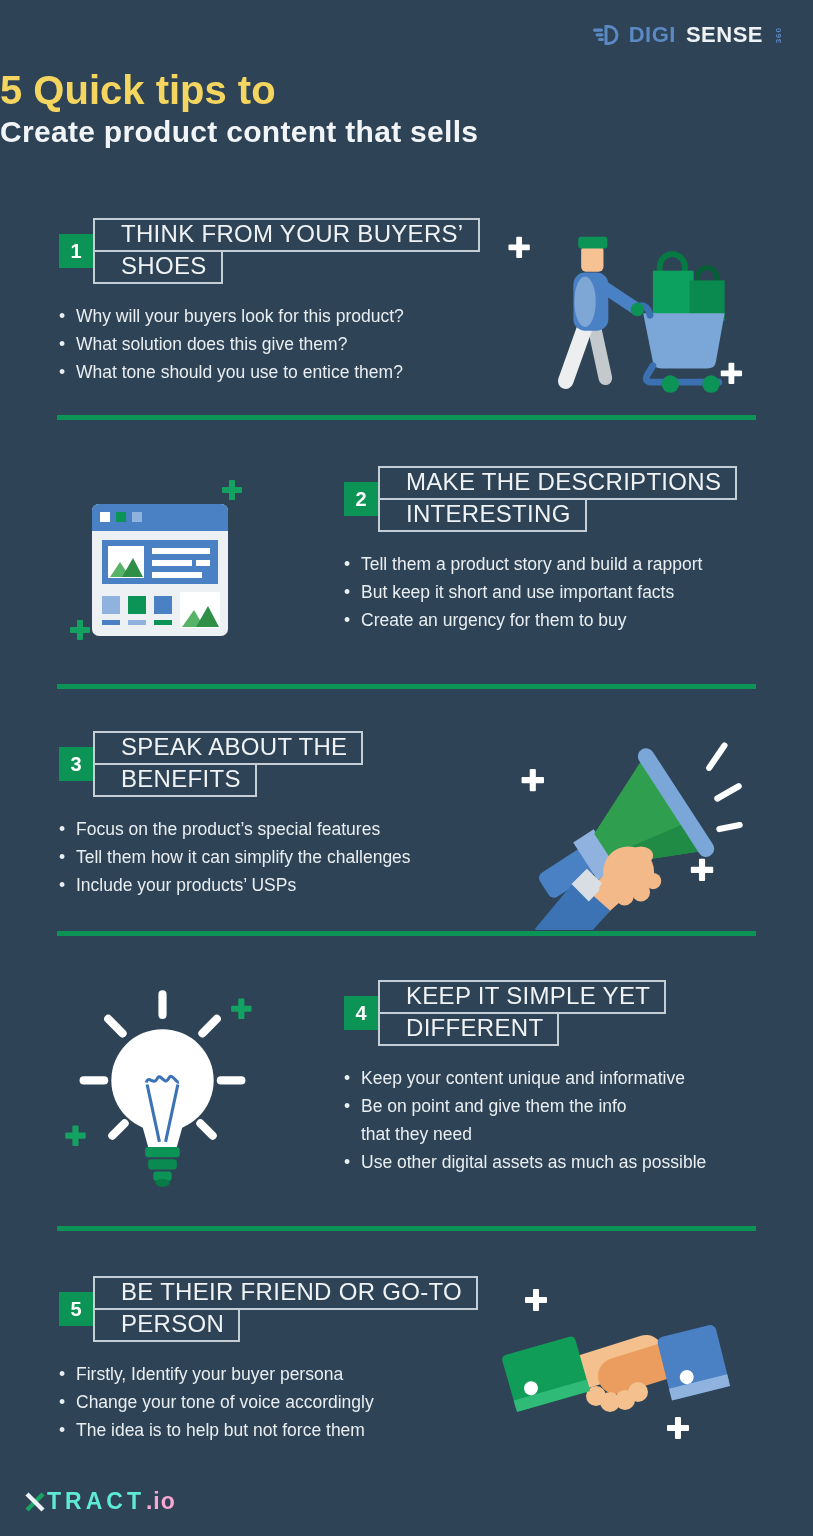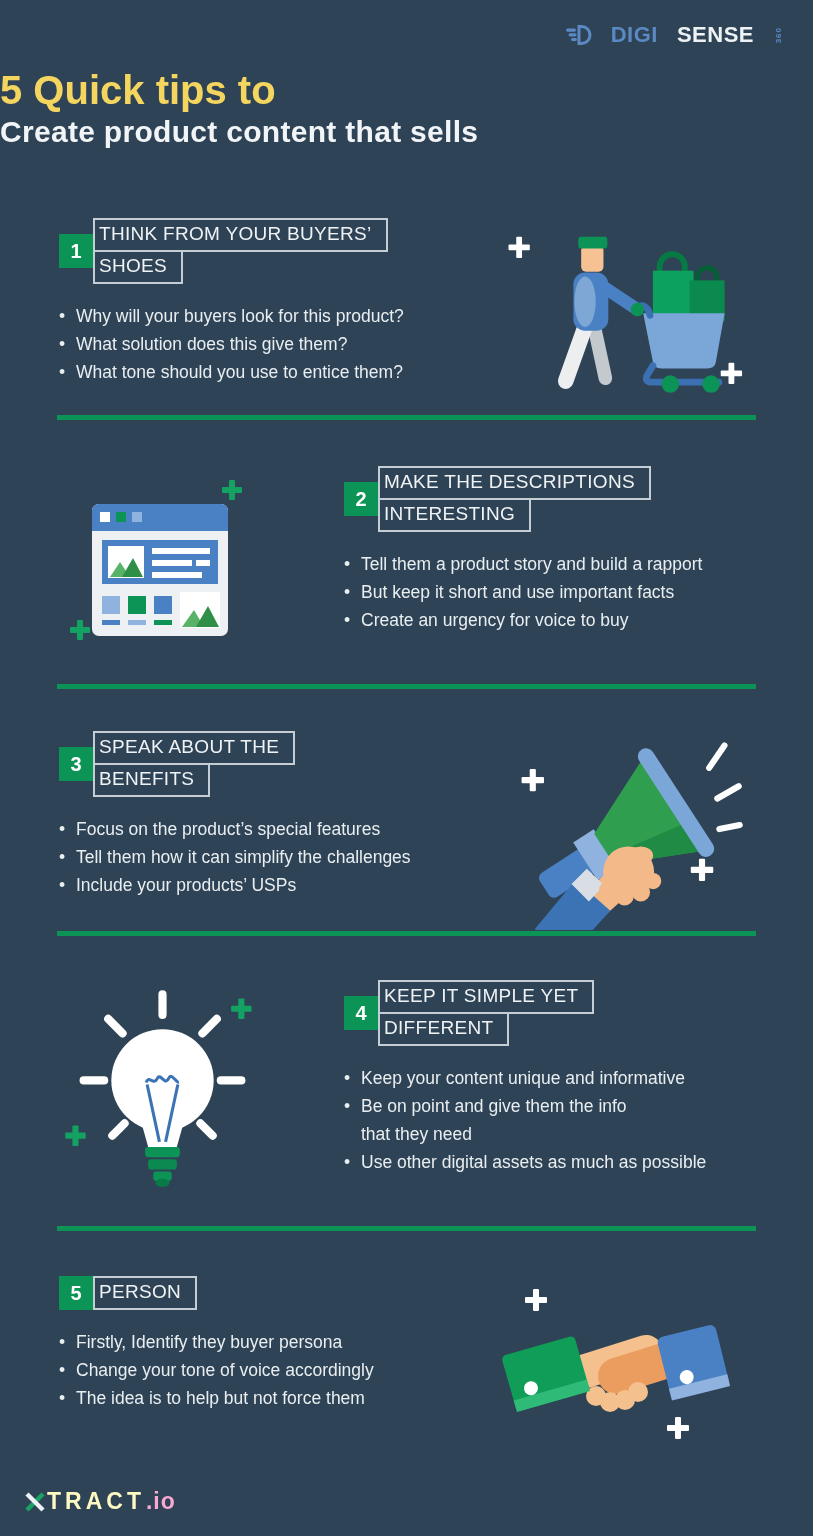--- a/index.html
+++ b/index.html
@@ -4,50 +4,50 @@
 <style>
   :root{
     --bg:#2f4356; --green:#0c9456; --yellow:#f3d55f; --text:#e9eef1;
     --heading:#f0f3f5; --box-border:#c5ced5; --brand-blue:#5b89c4;
   }
   *{margin:0;padding:0;box-sizing:border-box}
   body{width:813px;height:1536px;background:var(--bg);position:relative;overflow:hidden;
        font-family:"Liberation Sans","DejaVu Sans",sans-serif;}
   .page{position:absolute;inset:0;}
   
-  .digisense{position:absolute;top:22px;right:30px;display:flex;align-items:center;gap:19px;}
+  .digisense{position:absolute;top:22px;right:30px;display:flex;align-items:center;gap:10px;}
   .digisense .di{color:var(--brand-blue);font-size:22px;font-weight:bold;letter-spacing:.5px}
   .digisense .se{color:#eef2f4;font-size:22px;font-weight:bold;letter-spacing:.5px}
   .digisense .deg{writing-mode:vertical-rl;transform:rotate(180deg);font-size:8px;font-weight:bold;
                   color:var(--brand-blue);letter-spacing:1px;line-height:1;margin-left:2px}
   
   .title1{position:absolute;top:68px;left:0;width:100%;
           font-size:40px;font-weight:bold;color:var(--yellow);}
   .title2{position:absolute;top:115px;left:0;width:100%;text-align:left;
           font-size:30px;font-weight:bold;color:#f2f5f7;letter-spacing:.3px}
   
   .sec{position:absolute;left:0;width:813px;}
   .txt{position:absolute;top:0;}
   .art{position:absolute;}
   .heading-wrap{position:relative;margin-left:34px;}
   .badge{position:absolute;left:-34px;top:50%;transform:translateY(-50%);
          width:34px;height:34px;background:var(--green);color:#fff;
          font-size:20px;font-weight:bold;display:flex;align-items:center;justify-content:center}
-  .hbox{display:table;border:2px solid var(--box-border);padding:3px 14px 5px 4px;
-        font-size:19px;line-height:22px;color:var(--heading);letter-spacing:.3px;white-space:nowrap}
+  .hbox{display:table;border:2px solid var(--box-border);padding:3px 14px 5px 26px;
+        font-size:24px;line-height:22px;color:var(--heading);letter-spacing:.3px;white-space:nowrap}
   .hbox + .hbox{margin-top:-2px}
   .bullets{margin:18px 0 0;list-style:none}
   .bullets li{font-size:17.5px;line-height:28px;color:var(--text);
               white-space:pre-line;padding-left:17px;position:relative}
   .bullets li::before{content:"•";position:absolute;left:0;top:0}
   .divider{position:absolute;left:57px;width:699px;height:5px;background:var(--green)}
   
   .xtract{position:absolute;left:25px;top:1488px;display:flex;align-items:center;gap:1px;}
   .xtract .xx{margin-right:1px}
-  .xtract .tract{color:#fef9c3;font-size:23px;font-weight:bold;letter-spacing:4px}
+  .xtract .tract{color:#5eead4;font-size:23px;font-weight:bold;letter-spacing:4px}
   .xtract .io{color:#f9a8d4;font-size:23px;font-weight:bold;letter-spacing:1px}
   svg{display:block}
 </style>
 </head>
 <body>
 
 <div class="page">
 
   <div class="digisense">
     <svg width="26" height="22" viewBox="0 0 26 22">
@@ -146,21 +146,21 @@
     </div>
     <div class="txt" style="left:344px;">
       <div class="heading-wrap">
         <div class="badge">2</div>
         <div class="hbox">MAKE THE DESCRIPTIONS</div>
         <div class="hbox">INTERESTING</div>
       </div>
       <ul class="bullets">
         <li>Tell them a product story and build a rapport</li>
         <li>But keep it short and use important facts</li>
-        <li>Create an urgency for voice to buy</li>
+        <li>Create an urgency for them to buy</li>
       </ul>
     </div>
   </section>
 
   <div class="divider" style="top:684px"></div>
 
   <section class="sec" style="top:731px;height:190px">
     <div class="txt" style="left:59px;">
       <div class="heading-wrap">
         <div class="badge">3</div>
@@ -251,24 +251,25 @@
       </ul>
     </div>
   </section>
 
   <div class="divider" style="top:1226px"></div>
 
   <section class="sec" style="top:1276px;height:190px">
     <div class="txt" style="left:59px;">
       <div class="heading-wrap">
         <div class="badge">5</div>
+        <div class="hbox">BE THEIR FRIEND OR GO-TO</div>
         <div class="hbox">PERSON</div>
       </div>
       <ul class="bullets">
-        <li>Firstly, Identify they buyer persona</li>
+        <li>Firstly, Identify your buyer persona</li>
         <li>Change your tone of voice accordingly</li>
         <li>The idea is to help but not force them</li>
       </ul>
     </div>
     <div class="art" style="left:498px;top:4px;width:235px">
       <svg viewBox="0 0 235 172" width="235" height="172">
         <g fill="#fff" transform="translate(38,20)">
           <rect x="-11" y="-3" width="22" height="6" rx="1"></rect>
             <rect x="-3" y="-11" width="6" height="22" rx="1"></rect>
         </g>

